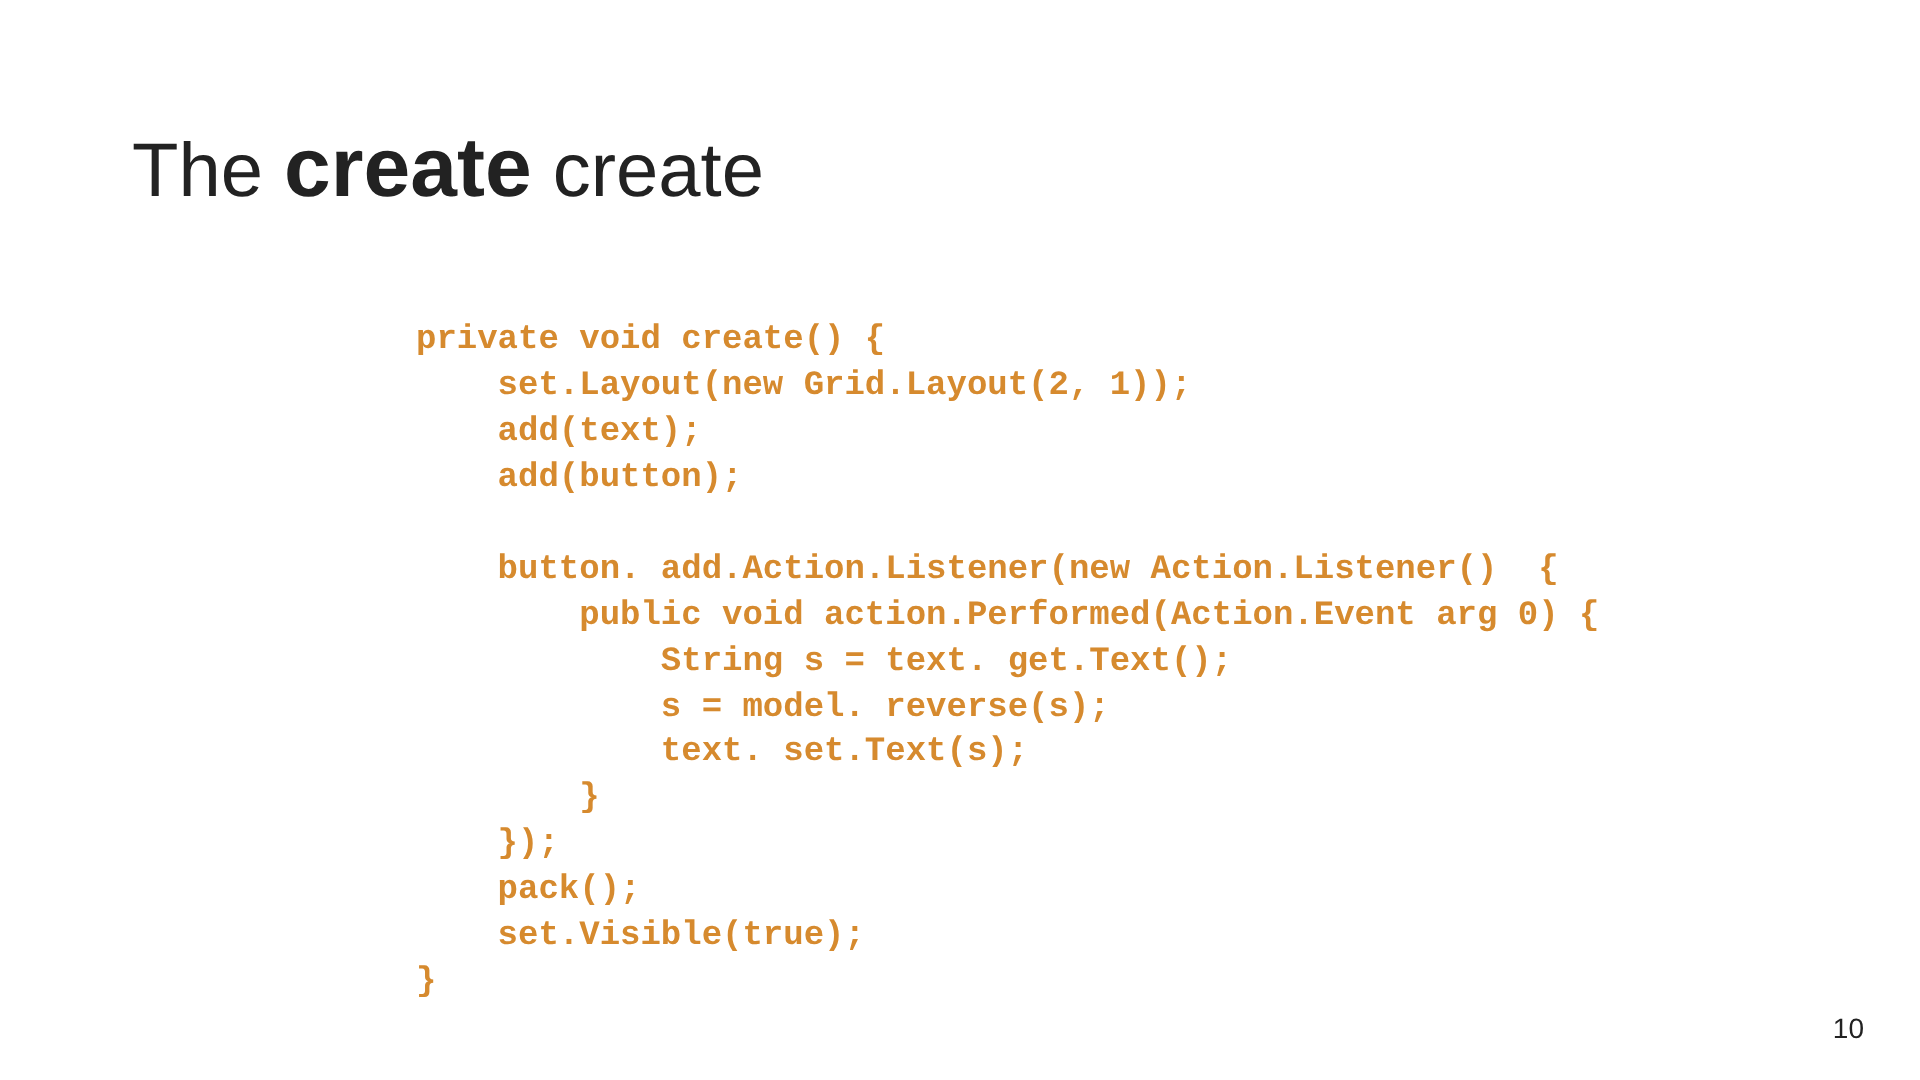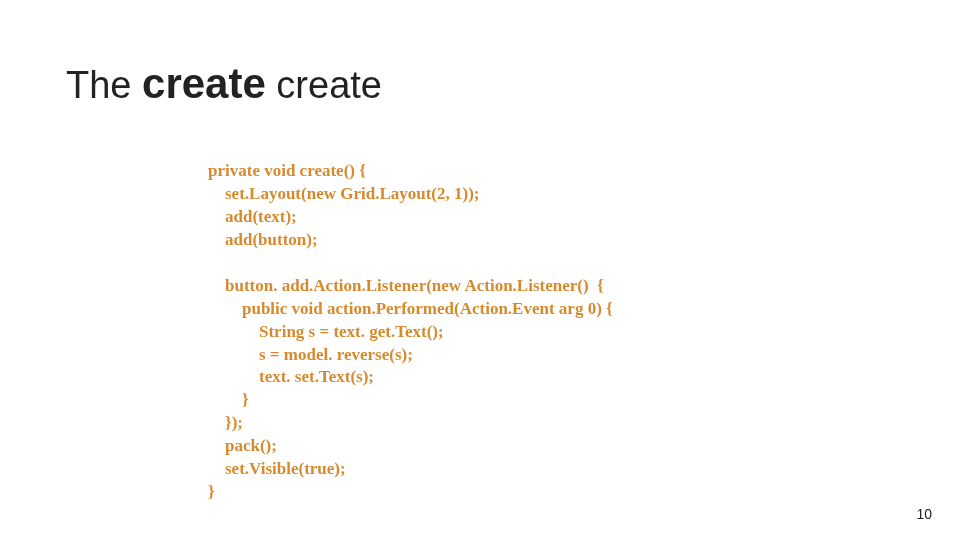--- a/index.html
+++ b/index.html
@@ -23,21 +23,21 @@
     letter-spacing: 0px;
   }
   .title .emph {
     font-weight: 700;
     font-size: 42px;
   }
   .code {
     position: absolute;
     left: 208px;
     top: 160px;
-    font-family: Liberation Serif, serif;
+    font-family: Liberation Mono, monospace;
     font-size: 17px;
     line-height: 1.35;
     color: #d68a2e;
     font-weight: 600;
     white-space: pre;
   }
   .page-num {
     position: absolute;
     right: 28px;
     bottom: 18px;

